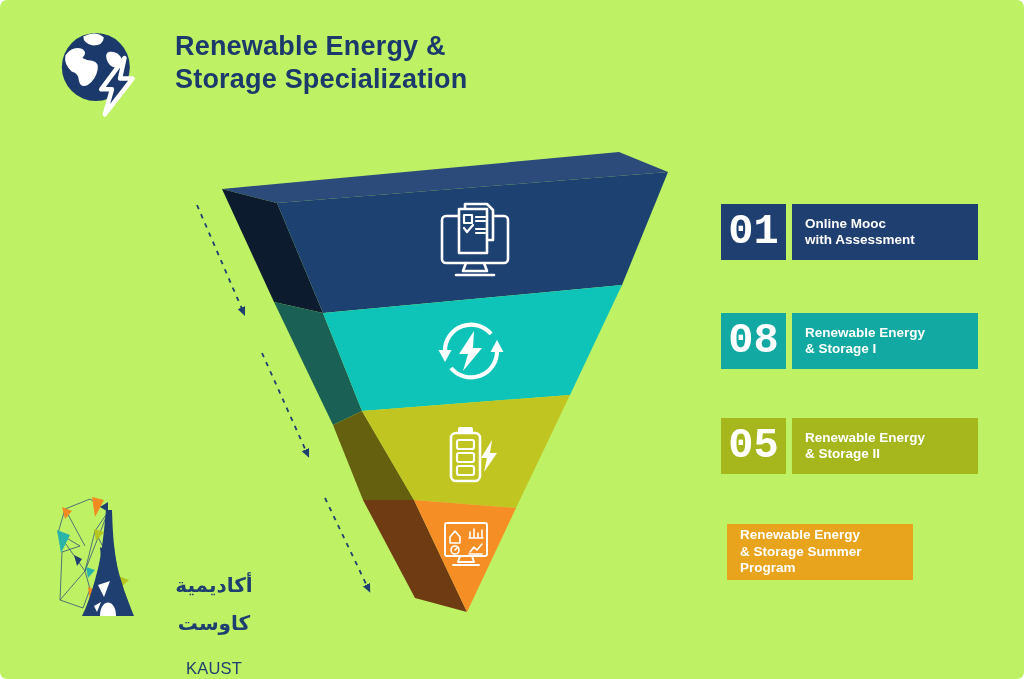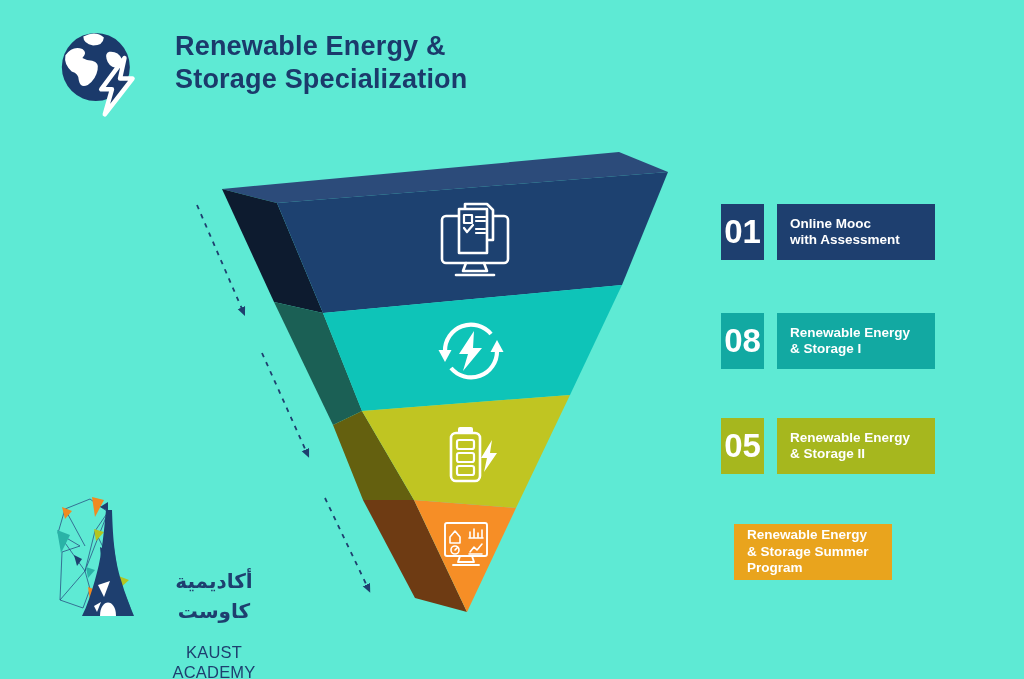--- a/index.html
+++ b/index.html
@@ -1,35 +1,35 @@
 <!DOCTYPE html>
 <html><head>
 <meta charset="utf-8">
 <style>
   html,body{margin:0;padding:0;background:#fff;}
-  .canvas{position:relative;width:1024px;height:679px;background:#5eead4;overflow:hidden;
-          font-family:"Liberation Sans",sans-serif;}
+  .canvas{position:relative;width:1024px;height:679px;background:#bef264;overflow:hidden;
+          font-family:"Liberation Sans",sans-serif;border-radius:7px;}
   
   .globe-icon{position:absolute;left:58px;top:24px;width:90px;height:94px;}
   .title{position:absolute;left:175px;top:30px;font-size:27px;line-height:33px;
          font-weight:bold;color:#1B3A6B;letter-spacing:0.2px;}
   
   .pyramid{position:absolute;left:0;top:0;width:1024px;height:679px;}
   
   .steps{position:absolute;left:721px;top:0;width:300px;height:679px;}
   .step{position:absolute;left:0;display:flex;}
-  .step-num{width:43px;height:56px;display:flex;align-items:center;justify-content:center;
-            color:#fff;font-size:33px;font-weight:bold;flex:0 0 auto;}
-  .step-lbl{margin-left:13px;width:158px;height:56px;box-sizing:border-box;padding-left:13px;
+  .step-num{width:65px;height:56px;display:flex;align-items:center;justify-content:center;
+            color:#fff;font-size:42px;font-weight:bold;flex:0 0 auto;font-family:Liberation Mono, monospace;}
+  .step-lbl{margin-left:6px;width:186px;height:56px;box-sizing:border-box;padding-left:13px;
             display:flex;align-items:center;color:#fff;font-weight:bold;font-size:13.5px;
             line-height:16.5px;white-space:pre-line;}
   
   .logo-svg{position:absolute;left:46px;top:490px;width:100px;height:134px;}
   .logo-text{position:absolute;left:146px;top:566px;width:136px;text-align:center;color:#1E3F6F;}
-  .logo-ar{font-size:20px;font-weight:bold;line-height:30px;
+  .logo-ar{font-size:20px;font-weight:bold;line-height:38px;
            font-family:"DejaVu Sans","Liberation Sans",sans-serif;}
   .logo-en{font-size:16.5px;font-weight:normal;line-height:20px;margin-top:16px;letter-spacing:0.2px;}
 </style>
 </head>
 <body>
 
 <div class="canvas">
 
   <svg class="globe-icon" viewBox="0 0 100 105">
     <circle cx="42" cy="48" r="38" fill="#1B3A6B"></circle>

